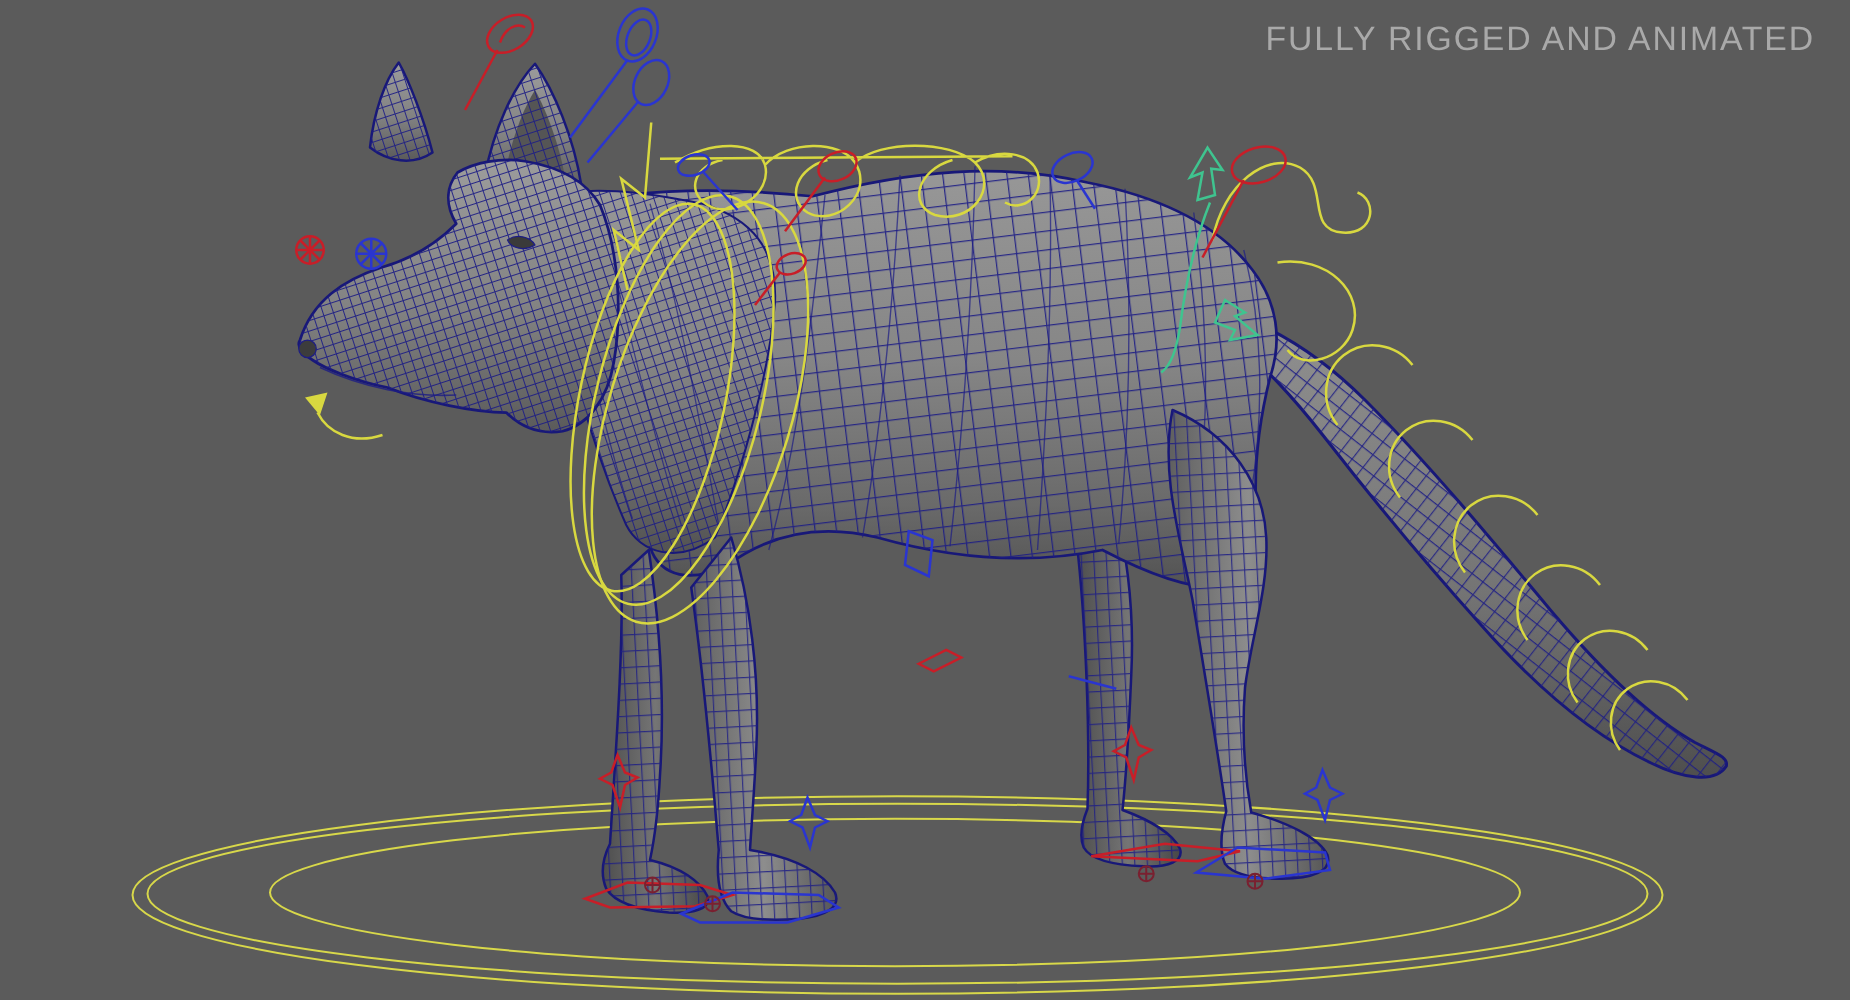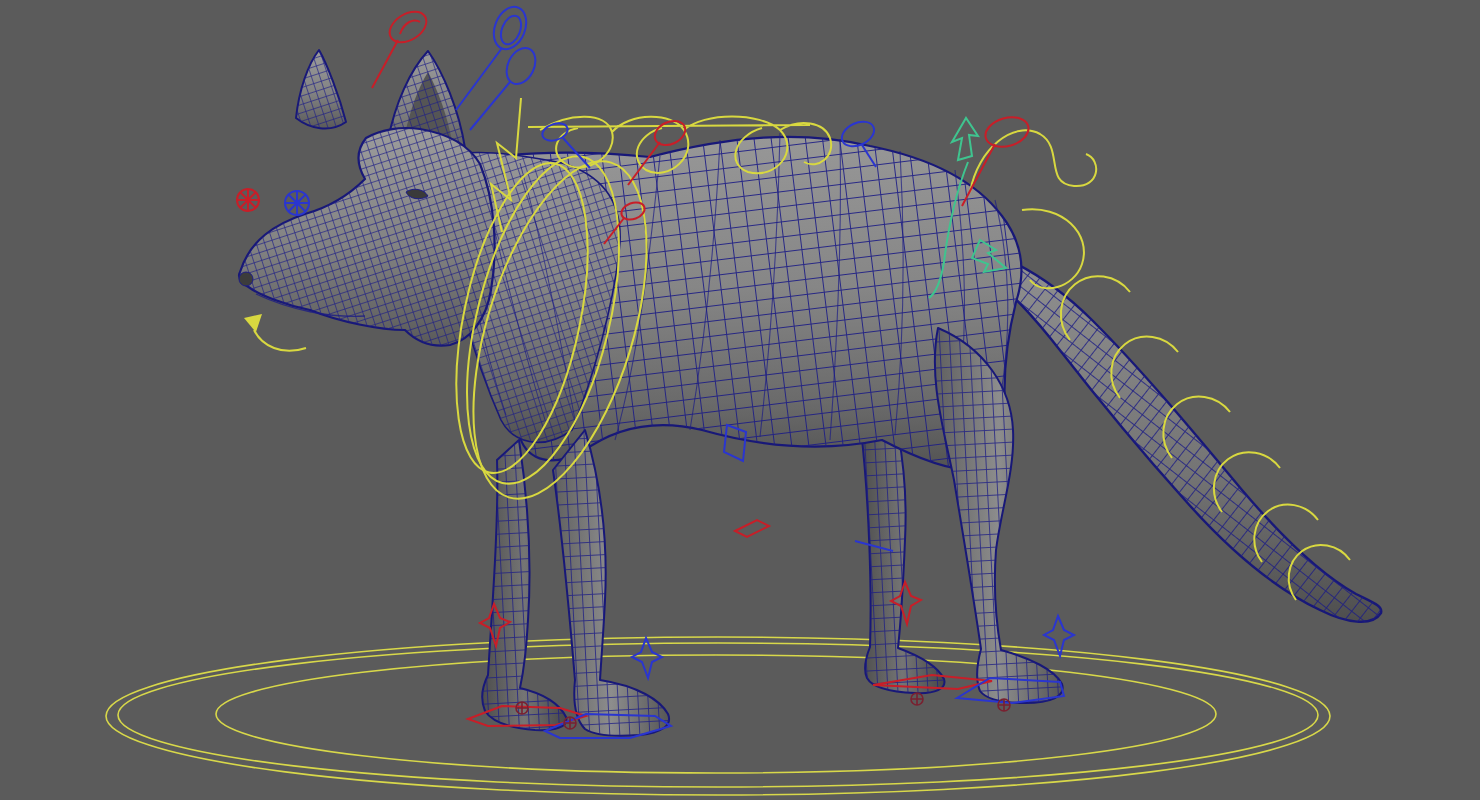--- a/index.html
+++ b/index.html
@@ -255,14 +255,15 @@
         <path d="M516,708H528 M522,702V714"></path>
     <circle cx="570" cy="723" r="6"></circle>
         <path d="M564,723H576 M570,717V729"></path>
     <circle cx="917" cy="699" r="6"></circle>
         <path d="M911,699H923 M917,693V705"></path>
     <circle cx="1004" cy="705" r="6"></circle>
         <path d="M998,705H1010 M1004,699V711"></path>
   </g>
 </svg>
 
+<div class="watermark">FULLY RIGGED AND ANIMATED</div>
 
 </div>
 
 </body></html>

